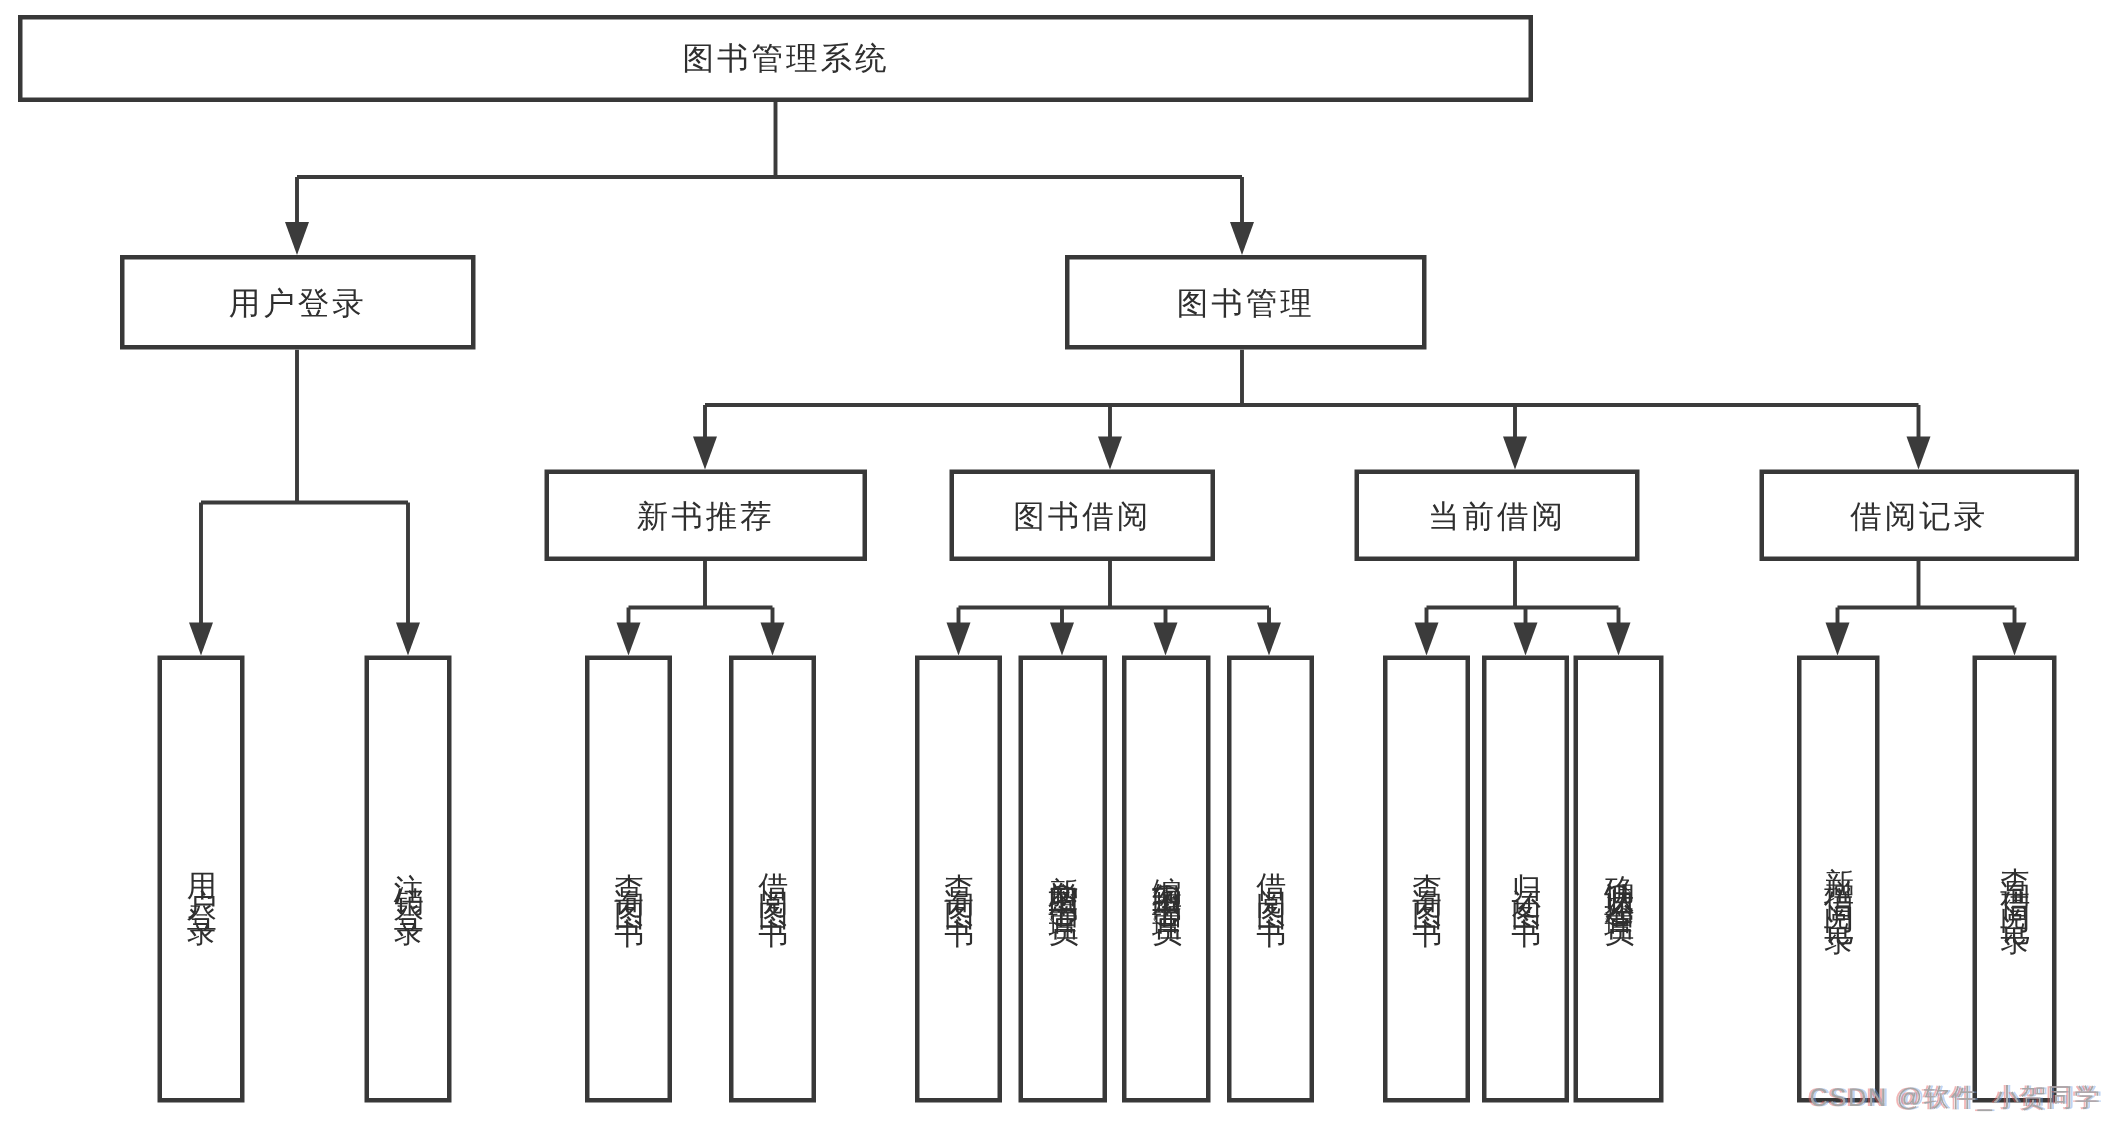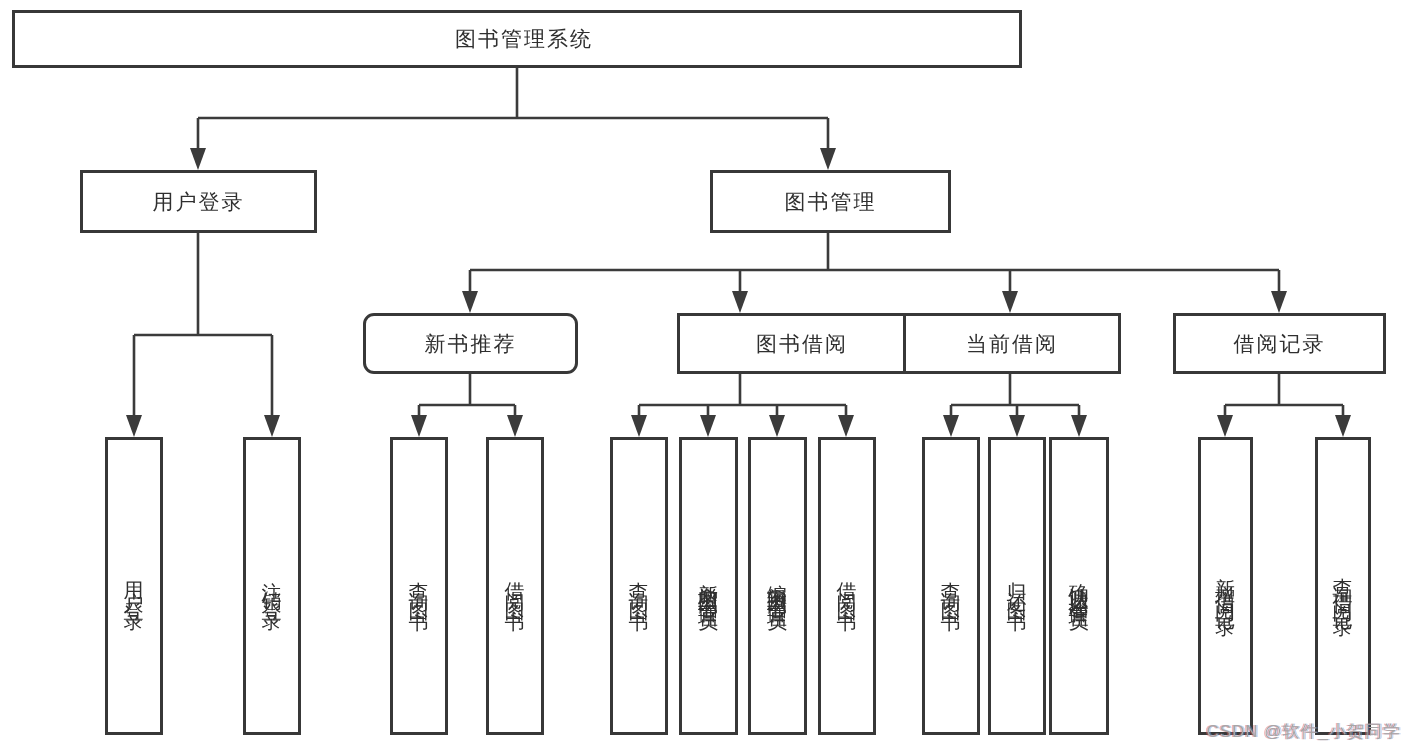--- a/index.html
+++ b/index.html
@@ -71,23 +71,23 @@
     <path d="M1279,374 V405 M1225,405 H1343 M1225,405 V417 M1343,405 V417"></path>
     <polygon points="1217,415 1233,415 1225,437"></polygon>
     <polygon points="1335,415 1351,415 1343,437"></polygon>
   </svg>
 
   <div class="box h" style="left:12px;top:10px;width:1010px;height:58px;padding-left:14px;">图书管理系统</div>
 
   <div class="box h" style="left:80px;top:170px;width:237px;height:63px;">用户登录</div>
   <div class="box h" style="left:710px;top:170px;width:241px;height:63px;">图书管理</div>
 
-  <div class="box h" style="left:363px;top:313px;width:215px;height:61px;border-radius:11px;">新书推荐</div>
-  <div class="box h" style="left:633px;top:313px;width:250px;height:61px;margin-left:44px;">图书借阅</div>
-  <div class="box h" style="left:903px;top:313px;width:218px;height:61px;">当前借阅</div>
+  <div class="box h" style="left:363px;top:313px;width:215px;height:61px;">新书推荐</div>
+  <div class="box h" style="left:633px;top:313px;width:177px;height:61px;">图书借阅</div>
+  <div class="box h" style="left:903px;top:313px;width:190px;height:61px;">当前借阅</div>
   <div class="box h" style="left:1173px;top:313px;width:213px;height:61px;">借阅记录</div>
 
   <div class="box v" style="left:105px;top:437px;width:58px;height:298px;">用户登录</div>
   <div class="box v" style="left:243px;top:437px;width:58px;height:298px;">注销登录</div>
 
   <div class="box v" style="left:390px;top:437px;width:58px;height:298px;">查询图书</div>
   <div class="box v" style="left:486px;top:437px;width:58px;height:298px;">借阅图书</div>
 
   <div class="box v" style="left:610px;top:437px;width:58px;height:298px;">查询图书</div>
   <div class="box v long" style="left:679px;top:437px;width:59px;height:298px;">新增图书（管理员）</div>

